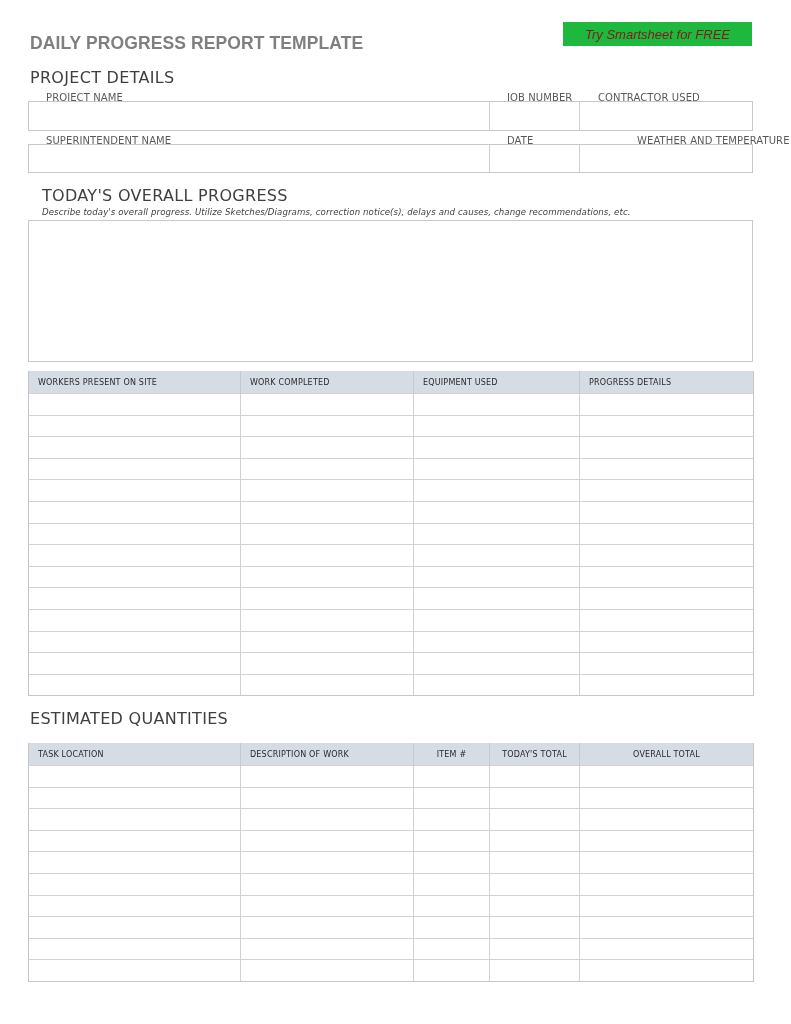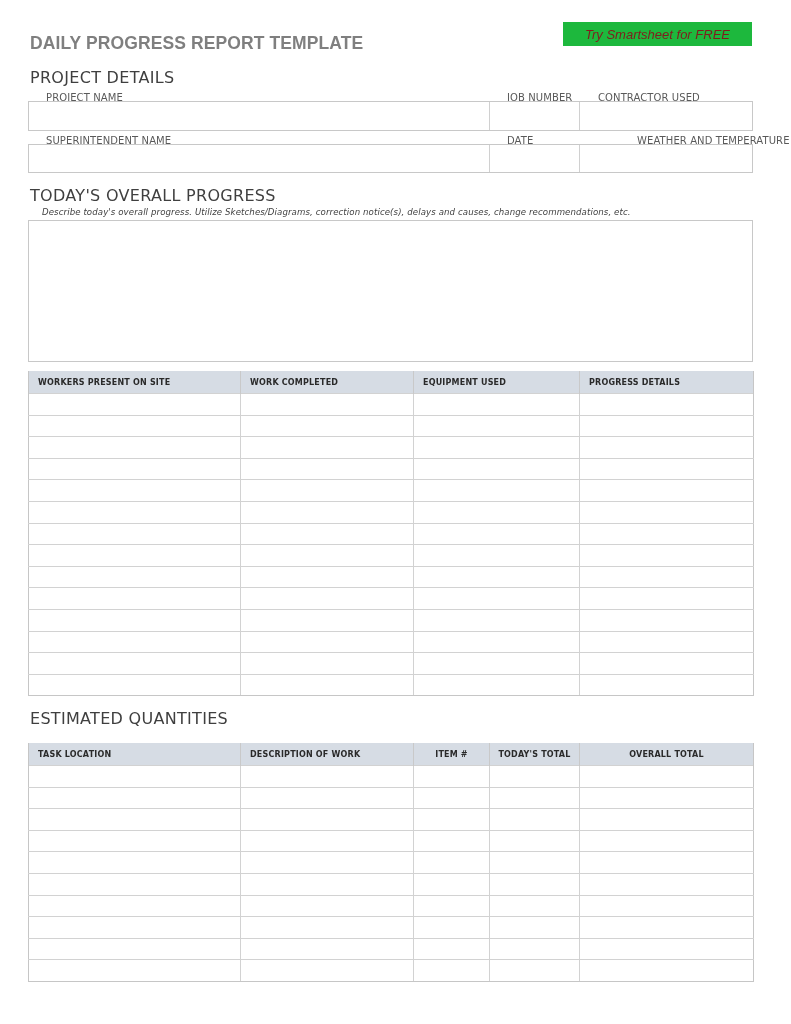--- a/index.html
+++ b/index.html
@@ -6,21 +6,21 @@
   body { width:791px; height:1024px; position:relative; overflow:hidden; font-family:"DejaVu Sans", sans-serif; color:#3a3a3a; }
   .abs { position:absolute; }
   .title { left:30px; top:33px; font-family:"Liberation Sans", sans-serif; font-weight:bold; font-size:17.5px; color:#7f7f7f; letter-spacing:0.1px; }
   .cta { left:563px; top:22px; width:189px; height:24px; background:#1db83d; color:#7f1d1d; font-family:"Liberation Sans", sans-serif; font-size:13px; display:flex; align-items:center; justify-content:center; text-decoration:none; cursor:pointer;font-style:italic; }
   .section { font-size:16px; color:#3f3f3f; letter-spacing:0.3px; }
   .label { font-size:10px; color:#595959; letter-spacing:0.1px;padding-left:16px; }
   .box { border:1.5px solid #c8c8c8; box-sizing:border-box; background:#fff; }
   .vline { position:absolute; top:0; bottom:0; width:0; border-left:1px solid #d0d0d0; }
   .desc { font-size:8.6px; font-style:italic; color:#3f3f3f; letter-spacing:0.1px; }
   table.grid { position:absolute; border-collapse:collapse; table-layout:fixed; }
-  table.grid th { background:#d6dce4; font-size:8px; font-weight:bold; color:#2a2a2a; text-align:left; padding:0 0 0 9px; height:22px; border-left:1px solid #c9c9c9; border-right:1px solid #c9c9c9; letter-spacing:0.2px; }
+  table.grid th { background:#d6dce4; font-size:8px; font-weight:normal; color:#2a2a2a; text-align:left; padding:0 0 0 9px; height:22px; border-left:1px solid #c9c9c9; border-right:1px solid #c9c9c9; letter-spacing:0.2px; }
   table.grid th.center { text-align:center; padding:0; }
   table.grid td { height:20.6px; border:1px solid #d2d2d2; padding:0; }
   table.grid tr td:first-child, table.grid tr th:first-child { border-left:1.5px solid #c6c6c6; }
   table.grid tr td:last-child, table.grid tr th:last-child { border-right:1.5px solid #c6c6c6; }
   table.grid tr:last-child td { border-bottom:1.5px solid #c6c6c6; }
 </style>
 </head>
 <body>
 
 <div class="abs title">DAILY PROGRESS REPORT TEMPLATE</div>
@@ -45,21 +45,21 @@
 <div class="abs label" style="left:582px; top:135px;margin-left:39px;">WEATHER AND TEMPERATURE</div>
 
 <div class="abs box" style="left:28px; top:144px; width:725px; height:29px;">
   <div class="abs" style="left:0; top:0; width:460px; height:100%;"></div>
   <div class="vline" style="left:460px;"></div>
   <div class="abs" style="left:461px; top:0; width:89px; height:100%;"></div>
   <div class="vline" style="left:550px;"></div>
   <div class="abs" style="left:551px; top:0; width:171px; height:100%;"></div>
 </div>
 
-<div class="abs section" style="left:30px; top:186px;">TODAY'S OVERALL PROGRESS</div>
+<div class="abs section" style="left:42px; top:186px;">TODAY'S OVERALL PROGRESS</div>
 <div class="abs desc" style="left:30px; top:207px;margin-left:12px;">Describe today's overall progress. Utilize Sketches/Diagrams, correction notice(s), delays and causes, change recommendations, etc.</div>
 <div class="abs box" style="left:28px; top:220px; width:725px; height:142px;"></div>
 
 <table class="grid" id="progress-table" style="left:28px; top:371px; width:725px;">
   <colgroup>
       <col style="width:212px">
       <col style="width:173px">
       <col style="width:166px">
       <col style="width:174px">
     </colgroup>

